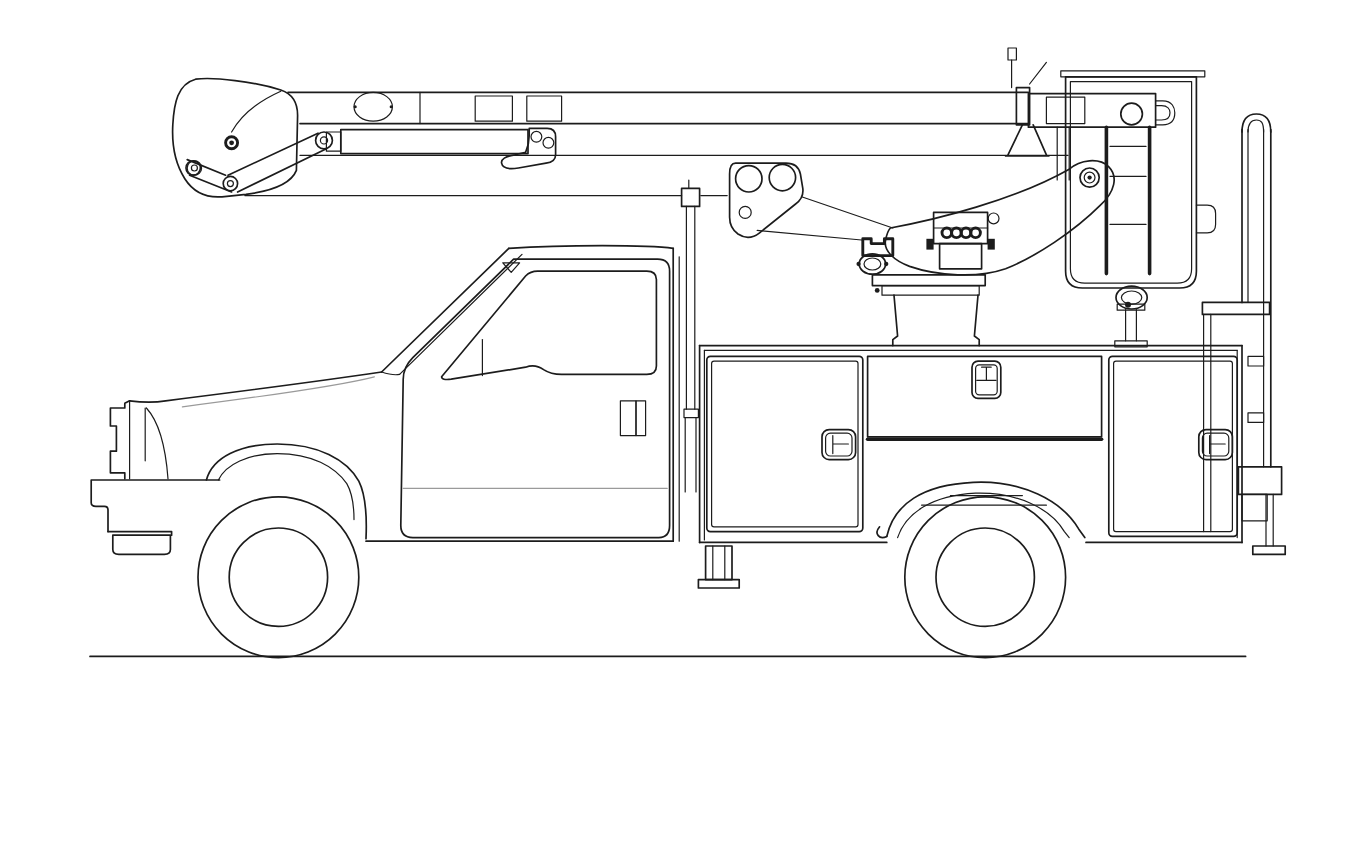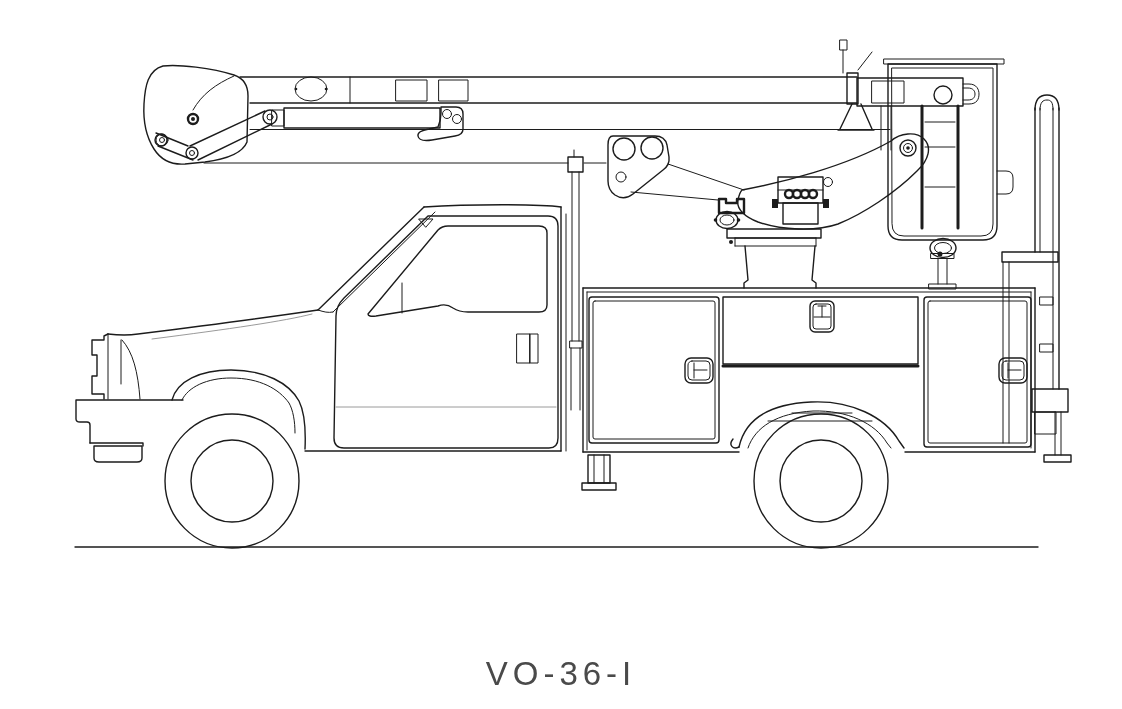--- a/index.html
+++ b/index.html
@@ -272,14 +272,13 @@
   </g>
   <g>
     <rect class="ln" x="1032" y="389" width="36" height="23"></rect>
     <rect class="ln thin" x="1035" y="412" width="21" height="22"></rect>
     <path class="ln thin" d="M1055,412 V455 M1061,412 V455"></path>
     <rect class="ln" x="1044" y="455" width="27" height="7"></rect>
   </g>
 
 </svg>
 
-<div id="drawing-label">VO-36-I</div>
 </div>
 
 </body></html>

